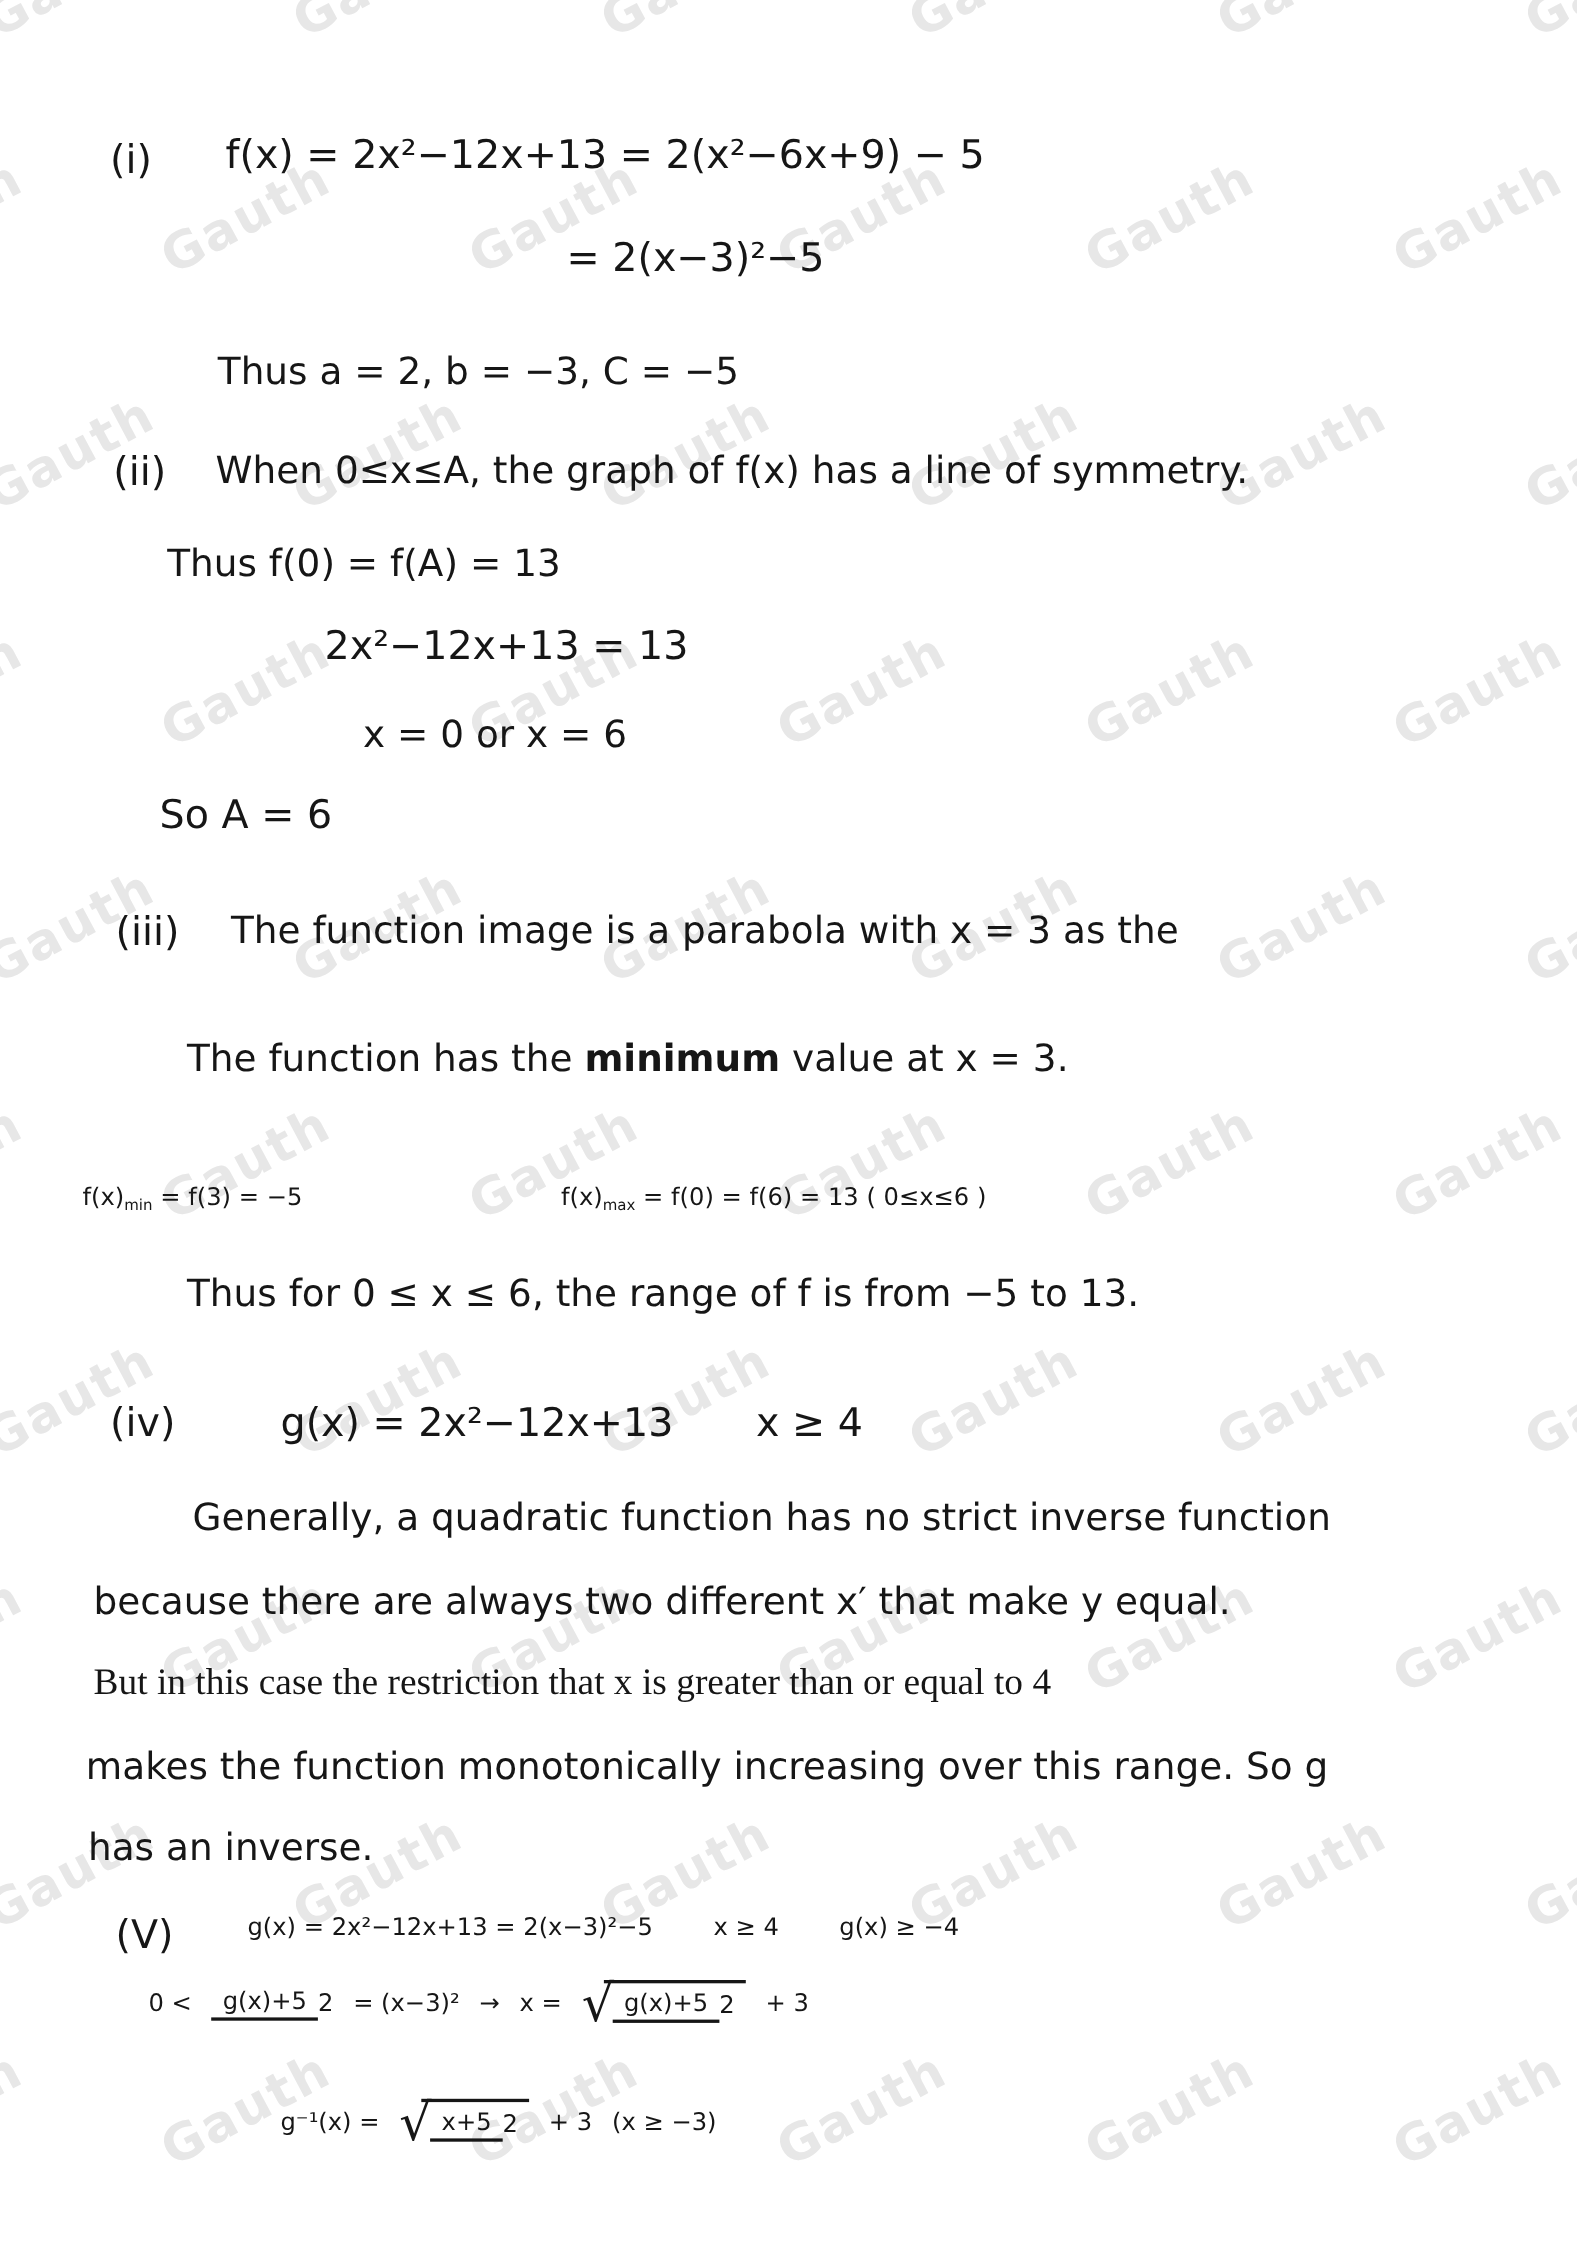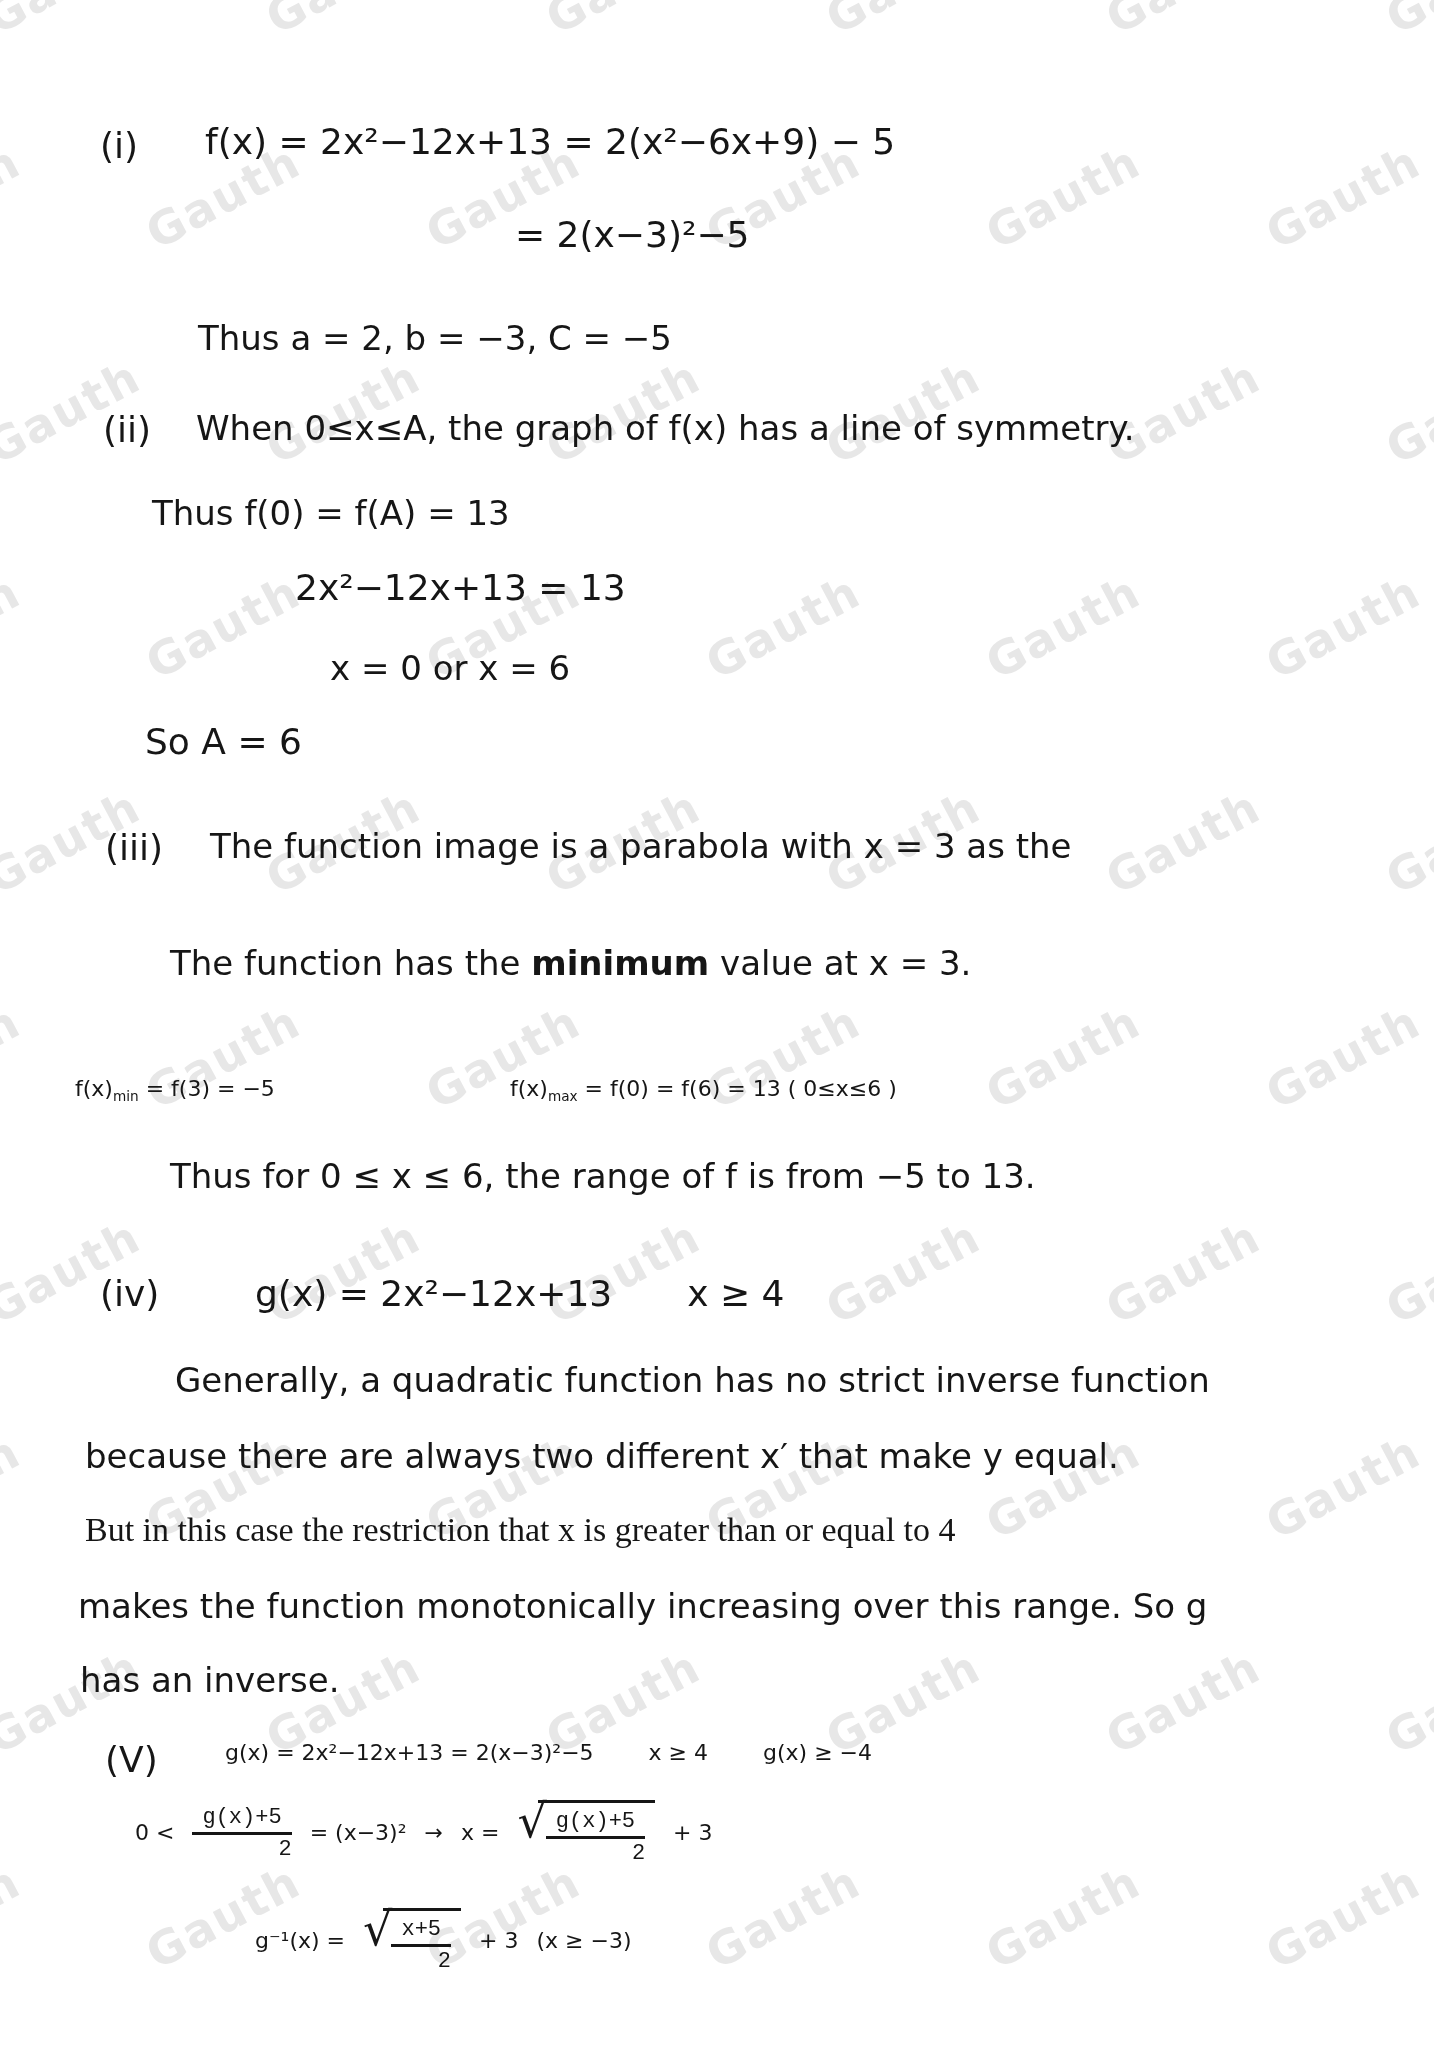--- a/index.html
+++ b/index.html
@@ -48,26 +48,25 @@
   .row {
     display: inline-flex;
     align-items: center;
   }
   .gap55 { gap: 55px; }
   .gap75 { gap: 75px; }
   .gap18 { gap: 18px; }
   sub { font-size: 0.62em; }
   .frac {
     display: inline-flex;
-    flex-direction: column;
-    align-items: flex-end;
+    flex-direction: row;
+    align-items: flex-start;
     text-align: center;
     line-height: 1.15;
     vertical-align: middle;
-    font-family: Liberation Mono, monospace;
   }
   .frac .num {
     padding: 0 10px 2px;
     border-bottom: 3px solid #161616;
   }
   .frac .den {
     padding-top: 2px;
   }
   .sqrt {
     display: inline-flex;

